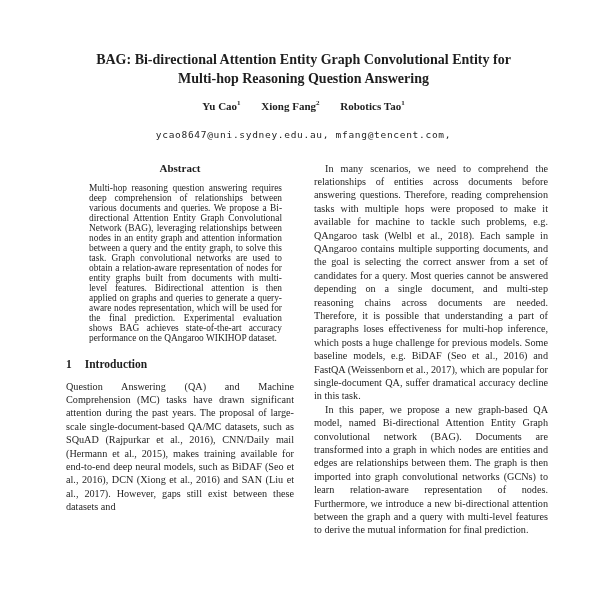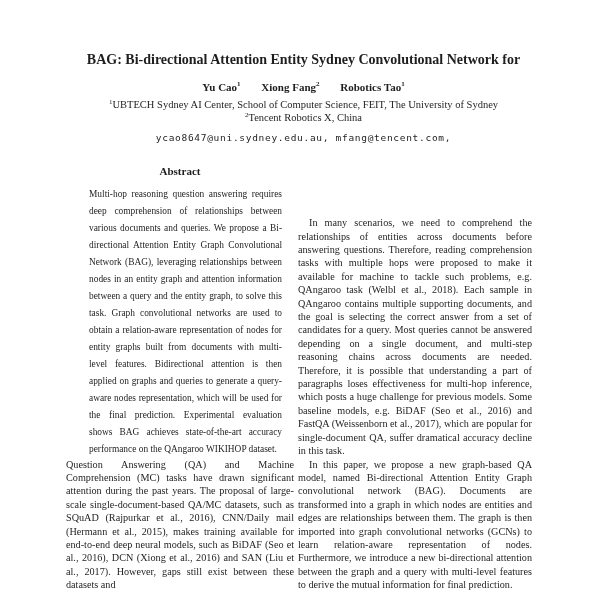--- a/index.html
+++ b/index.html
@@ -36,46 +36,45 @@
     font-size: 7px;
     line-height: 0;
   }
   .affil-block {
     margin-top: 4px;
     text-align: center;
     font-size: 10.5px;
     line-height: 13px;
   }
   .email-block {
-    margin-top: 8px;
+    margin-top: 16px;
     text-align: center;
     font-family: "DejaVu Sans Mono", monospace;
     font-size: 9.5px;
     letter-spacing: 0.7px;
     line-height: 12.5px;
   }
   .columns {
     display: flex;
     margin-top: 20px;
-    gap: 4px;
-    align-items: flex-end;
+    gap: 20px;
   }
   .col-left  { width: 228px; flex: none; }
   .col-right { width: 234px; flex: none; }
   .abstract-heading {
     text-align: center;
     font-weight: bold;
     font-size: 11px;
     margin-bottom: 9px;
   }
   .abstract-body {
     padding-left: 23px;
     padding-right: 12px;
     font-size: 9.4px;
-    line-height: 17px;
+    line-height: 10px;
     text-align: justify;
   }
   .section-heading {
     margin-top: 15px;
     margin-bottom: 10px;
     font-weight: bold;
     font-size: 11.5px;
   }
   .section-heading .sec-num { margin-right: 13px; }
   .body-par {
@@ -85,43 +84,43 @@
     text-align: justify;
   }
   .indent { text-indent: 11px; }
 </style>
 </head>
 <body>
 
 <div class="page">
 
   <div class="title-block">
-    <div>BAG: Bi-directional Attention Entity Sydney Convolutional Network for</div>
+    <div>BAG: Bi-directional Attention Entity Graph Convolutional Entity for</div>
+    <div>Multi-hop Reasoning Question Answering</div>
   </div>
 
   <div class="author-row">
     <span class="author"><span>Yu Cao</span><sup>1</sup></span>
     <span class="author"><span>Xiong Fang</span><sup>2</sup></span>
     <span class="author"><span>Robotics Tao</span><sup>1</sup></span>
   </div>
 
-  <div class="affil-block">
-    <div><sup>1</sup><span>UBTECH Sydney AI Center, School of Computer Science, FEIT, The University of Sydney</span></div>
-    <div><sup>2</sup><span>Tencent Robotics X, China</span></div>
-  </div>
 
   <div class="email-block">
     <div>ycao8647@uni.sydney.edu.au, mfang@tencent.com,</div>
   </div>
 
   <div class="columns">
 
     <div class="col-left">
       <div class="abstract-heading">Abstract</div>
       <div class="abstract-body">Multi-hop reasoning question answering requires deep comprehension of relationships between various documents and queries. We propose a Bi-directional Attention Entity Graph Convolutional Network (BAG), leveraging relationships between nodes in an entity graph and attention information between a query and the entity graph, to solve this task. Graph convolutional networks are used to obtain a relation-aware representation of nodes for entity graphs built from documents with multi-level features. Bidirectional attention is then applied on graphs and queries to generate a query-aware nodes representation, which will be used for the final prediction. Experimental evaluation shows BAG achieves state-of-the-art accuracy performance on the QAngaroo WIKIHOP dataset.</div>
+      <div class="section-heading">
+        <span class="sec-num">1</span><span>Introduction</span>
+      </div>
       <p class="body-par">Question Answering (QA) and Machine Comprehension (MC) tasks have drawn significant attention during the past years. The proposal of large-scale single-document-based QA/MC datasets, such as SQuAD (Rajpurkar et al., 2016), CNN/Daily mail (Hermann et al., 2015), makes training available for end-to-end deep neural models, such as BiDAF (Seo et al., 2016), DCN (Xiong et al., 2016) and SAN (Liu et al., 2017). However, gaps still exist between these datasets and</p>
     </div>
 
     <div class="col-right">
       <p class="body-par indent">In many scenarios, we need to comprehend the relationships of entities across documents before answering questions. Therefore, reading comprehension tasks with multiple hops were proposed to make it available for machine to tackle such problems, e.g. QAngaroo task (Welbl et al., 2018). Each sample in QAngaroo contains multiple supporting documents, and the goal is selecting the correct answer from a set of candidates for a query. Most queries cannot be answered depending on a single document, and multi-step reasoning chains across documents are needed. Therefore, it is possible that understanding a part of paragraphs loses effectiveness for multi-hop inference, which posts a huge challenge for previous models. Some baseline models, e.g. BiDAF (Seo et al., 2016) and FastQA (Weissenborn et al., 2017), which are popular for single-document QA, suffer dramatical accuracy decline in this task.</p>
       <p class="body-par indent">In this paper, we propose a new graph-based QA model, named Bi-directional Attention Entity Graph convolutional network (BAG). Documents are transformed into a graph in which nodes are entities and edges are relationships between them. The graph is then imported into graph convolutional networks (GCNs) to learn relation-aware representation of nodes. Furthermore, we introduce a new bi-directional attention between the graph and a query with multi-level features to derive the mutual information for final prediction.</p>
     </div>
 
   </div>
 

